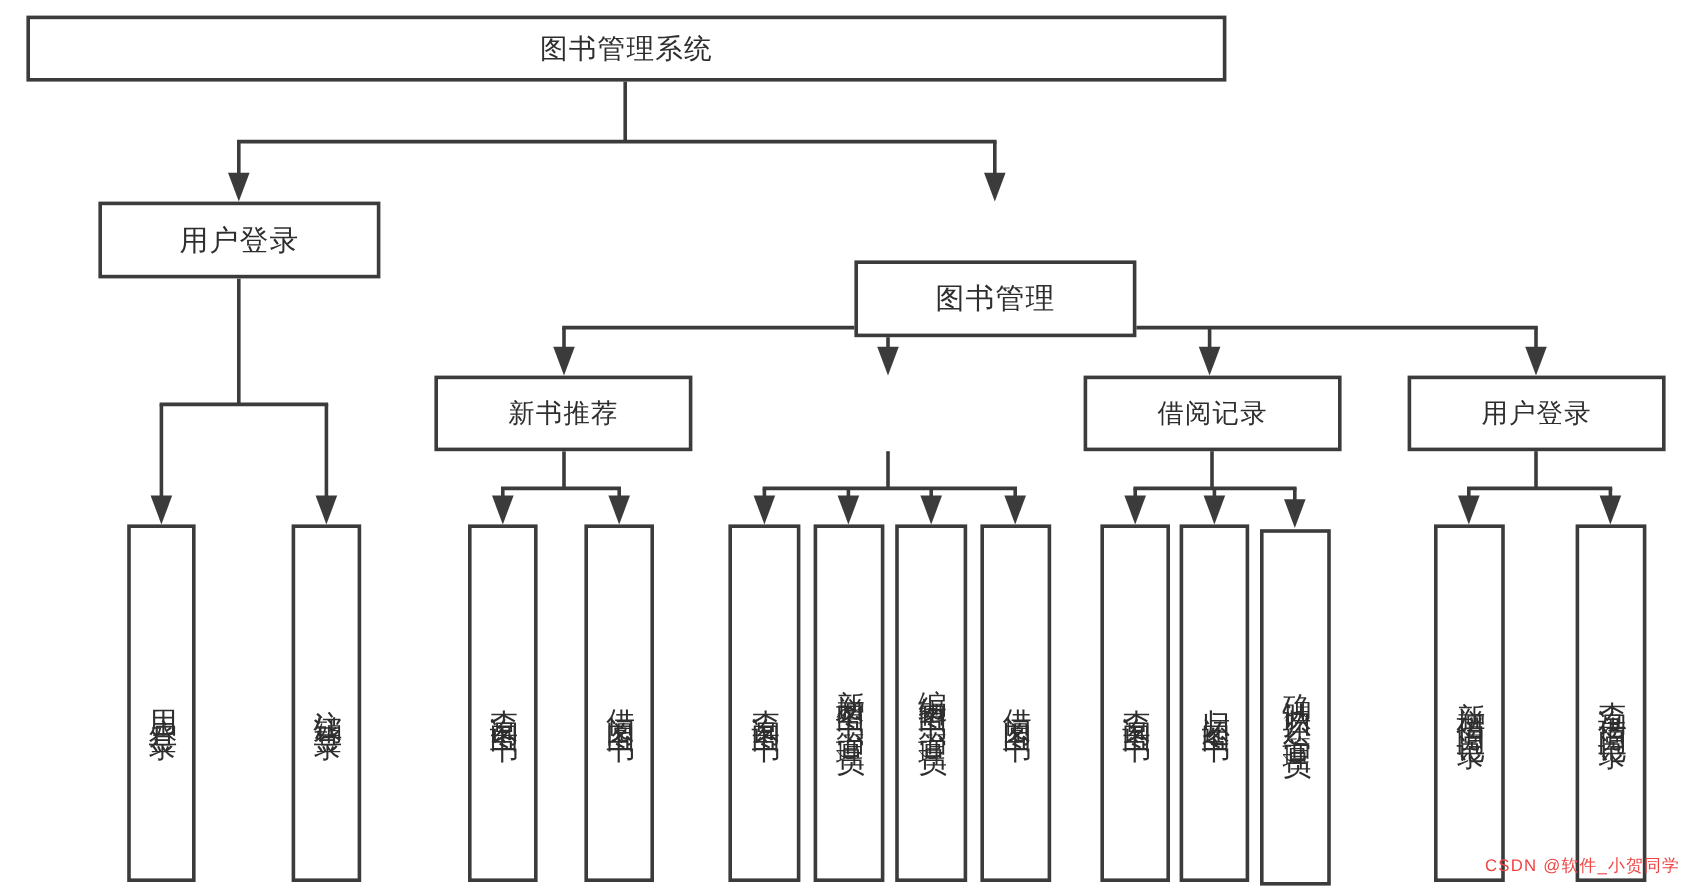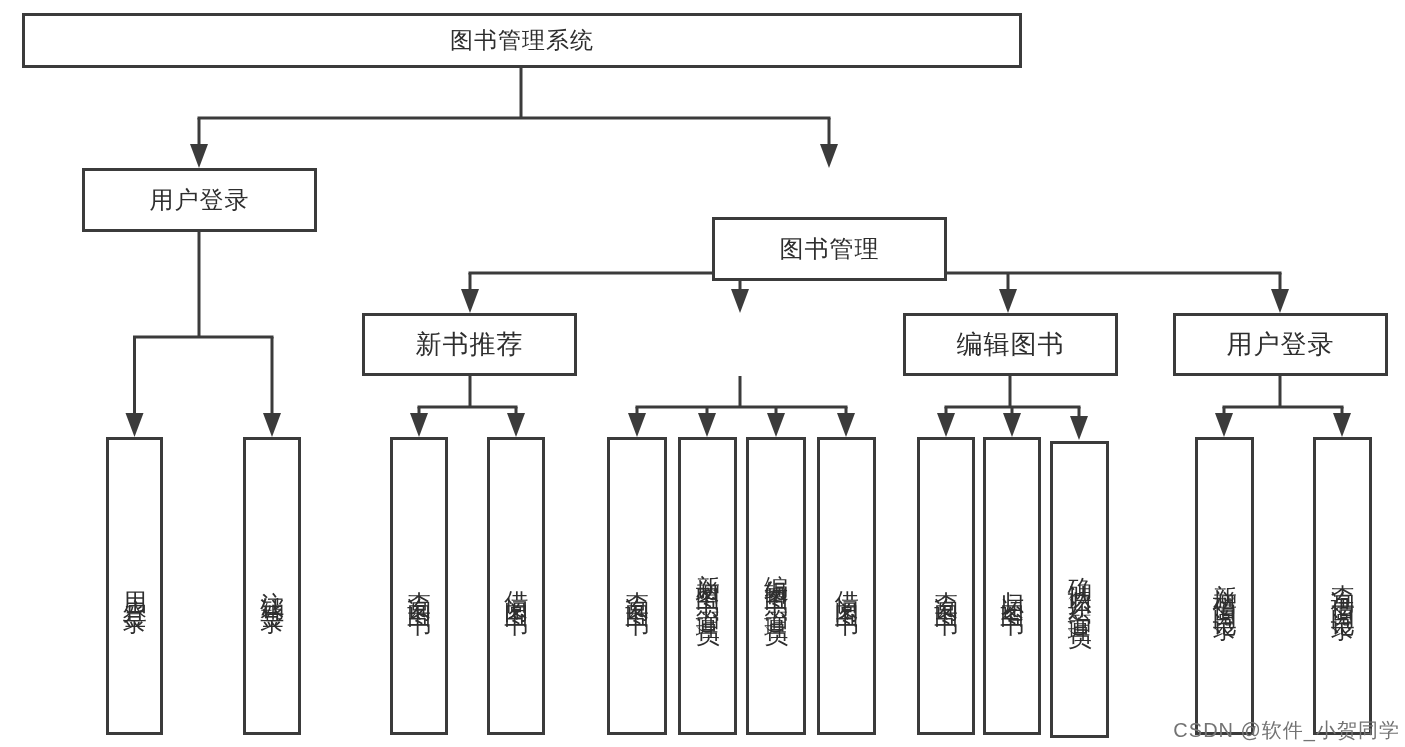--- a/index.html
+++ b/index.html
@@ -13,21 +13,21 @@
   }
   .wires{position:absolute;left:0;top:0;width:1405px;height:747px;}
   .wires line{stroke:#3b3b3b;stroke-width:3;}
   .wires polygon{fill:#3b3b3b;}
   .node{
     position:absolute;
     box-sizing:border-box;
     background:#ffffff;
     border:3px solid #3b3b3b;
     display:flex;align-items:center;justify-content:center;
-    font-size:26px;
+    font-size:22px;
     letter-spacing:1px;
     white-space:nowrap;
   }
   .node.root{left:22px;top:13px;width:1000px;height:55px;font-size:23px;}
   .node.branch{width:235px;height:64px;font-size:24px;}
   .node.l3{top:313px;width:215px;height:63px;}
   .leaf{
     position:absolute;
     top:437px;height:298px;
     box-sizing:border-box;
@@ -38,23 +38,23 @@
   .vtext{
     writing-mode:vertical-rl;
     text-orientation:mixed;
     font-size:24px;
     letter-spacing:7px;
     line-height:1.1;
     white-space:nowrap;
   }
   .watermark{
     position:absolute;
-    right:5px;bottom:3px;
-    font-size:20px;
-    color:#737373;
+    right:5px;bottom:16px;
+    font-size:14px;
+    color:#ef4444;
     letter-spacing:1px;
     z-index:5;
     white-space:nowrap;
   }
 </style>
 </head>
 <body>
 
 <div class="canvas">
 
@@ -133,21 +133,21 @@
       <polygon points="1333,413 1351,413 1342,437"></polygon>
     </g>
   </svg>
 
   <div class="node root">图书管理系统</div>
 
   <div class="node branch" style="left:82px;top:168px;">用户登录</div>
   <div class="node branch" style="left:712px;top:169px;margin-top:48px;">图书管理</div>
 
   <div class="node l3" style="left:362px;">新书推荐</div>
-  <div class="node l3" style="left:903px;">编辑图书</div>
+  <div class="node l3" style="left:903px;">借阅记录</div>
   <div class="node l3" style="left:1173px;">用户登录</div>
 
   <div class="leaf" style="left:106px;width:57px;">
     <span class="vtext">用户登录</span>
   </div>
   <div class="leaf" style="left:243px;width:58px;">
     <span class="vtext">注销登录</span>
   </div>
 
   <div class="leaf" style="left:390px;width:58px;">

